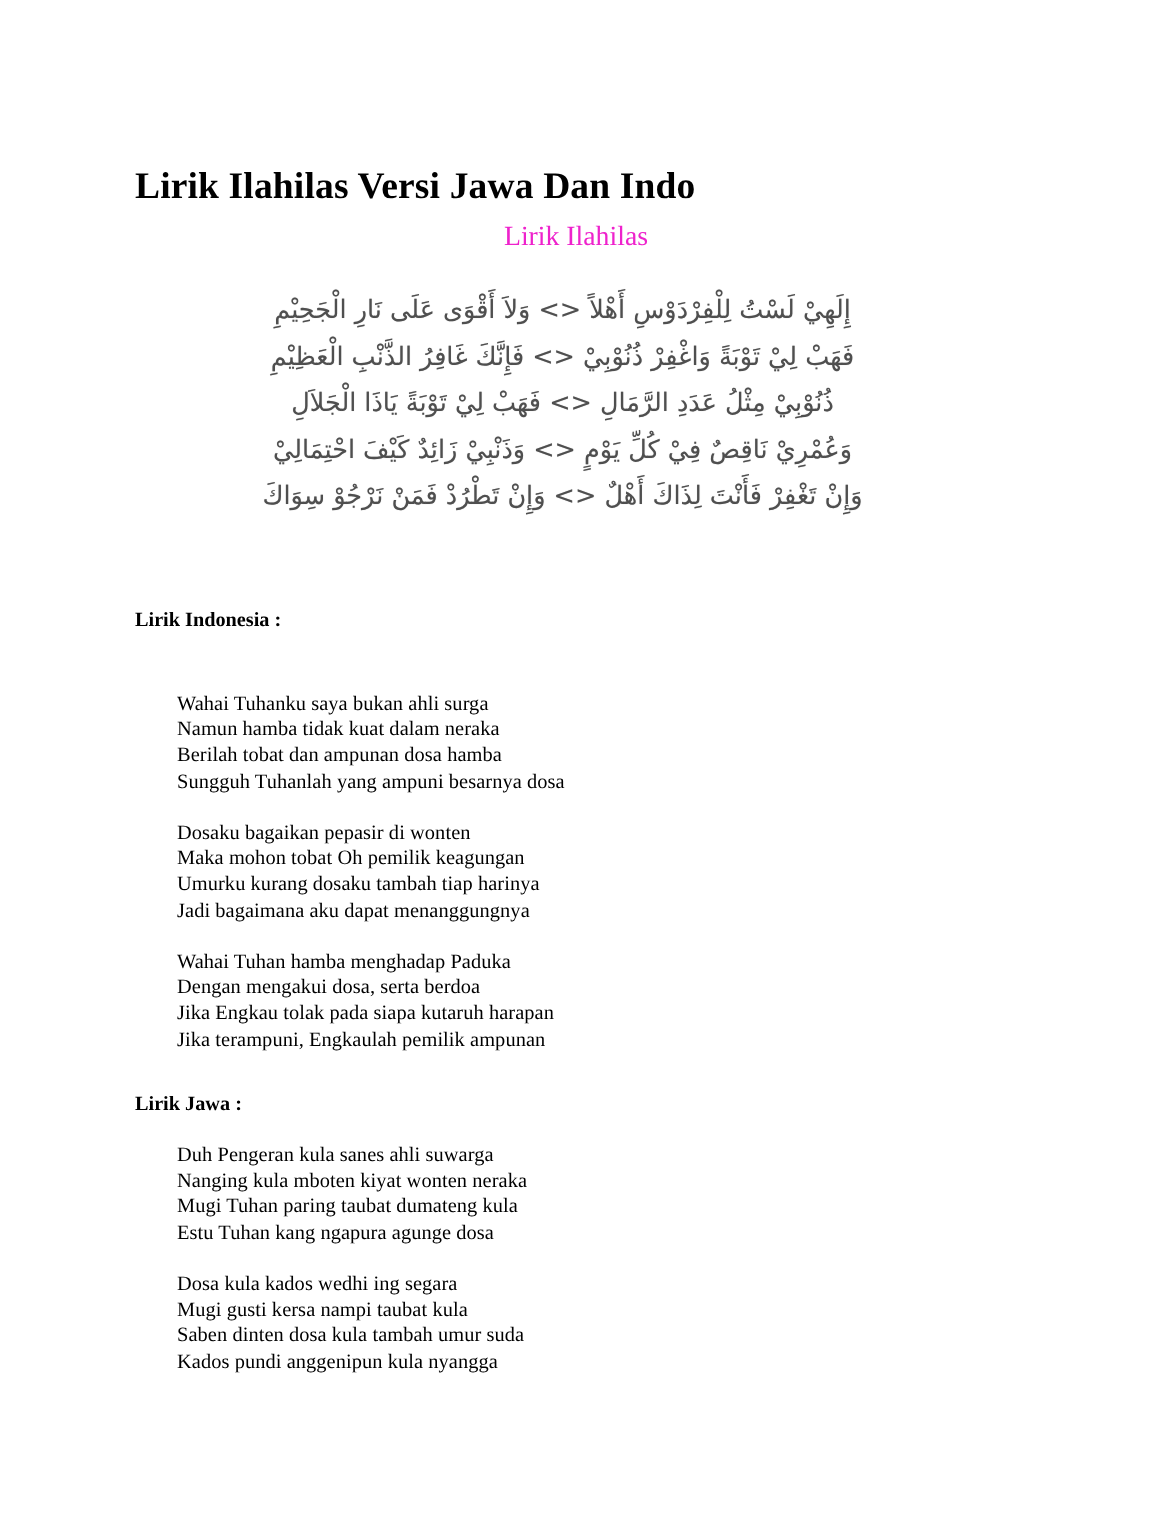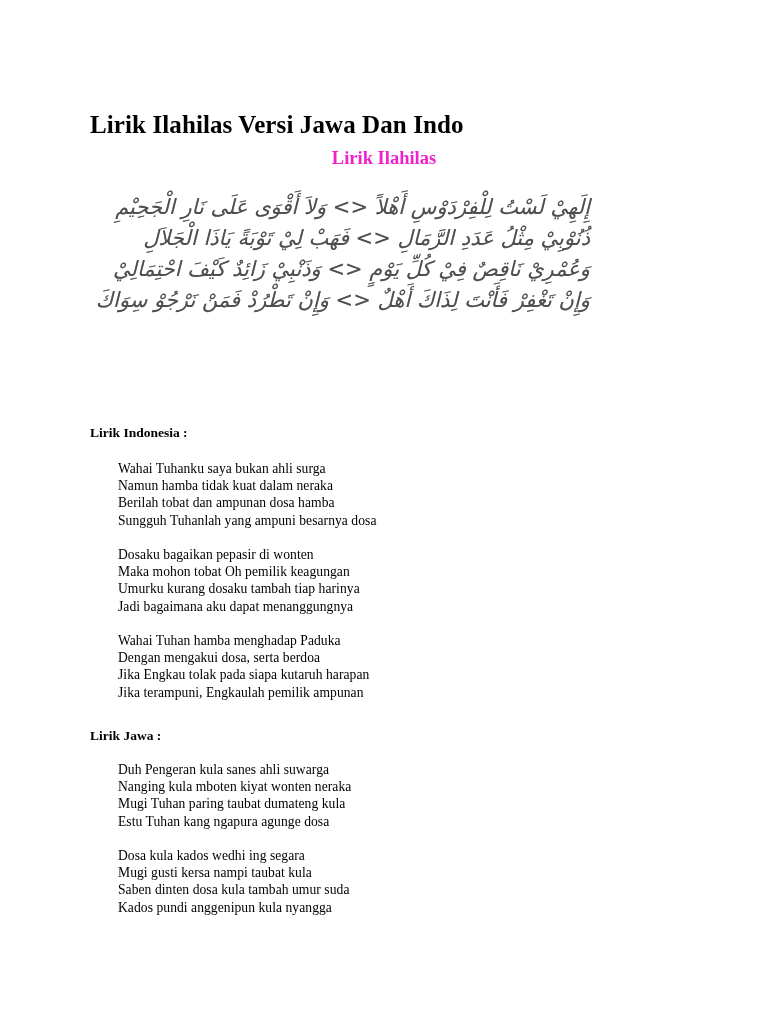--- a/index.html
+++ b/index.html
@@ -37,60 +37,59 @@
   }
 
   
   .doc-subtitle {
     position: absolute;
     left: 0;
     right: 0;
     top: 148px;
     text-align: center;
     font-size: 18.5px;
-    font-weight: bold;
+    font-weight: normal;
     line-height: 1.15;
     white-space: nowrap;
   }
 
   
   .arabic-block {
     position: absolute;
     left: 160px;
     top: 192px;
     width: 430px;
     height: 208px;
     direction: rtl;
     text-align: center;
     color: #3b3b3b;
     filter: blur(0.28px) contrast(0.92);
     opacity: 0.93;
   }
   .arabic-line {
     font-family: "DejaVu Sans", "Liberation Sans", sans-serif;
-    font-size: 21px;
+    font-size: 17px;
     line-height: 31px;
     height: 31px;
     white-space: nowrap;
     letter-spacing: 0.4px;
     color: #3d3d3d;
     text-shadow: 0 0 0.5px rgba(70,70,70,0.45);
-    font-style: italic;
   }
 
   
   .section-heading {
     position: absolute;
     left: 90px;
     font-size: 13.5px;
     font-weight: bold;
     line-height: 17px;
     white-space: nowrap;
   }
-  #heading-indonesia { top: 424px; }
+  #heading-indonesia { top: 404px; }
   #heading-jawa      { top: 727px; }
 
   
   .stanza {
     position: absolute;
     left: 90px;
     font-size: 13.6px;
     line-height: 17.2px;
     letter-spacing: 0.05px;
     white-space: nowrap;
@@ -114,20 +113,21 @@
 <body style="background: rgb(255, 255, 255); color: rgb(0, 0, 0);">
 
 <div class="page">
 
   <h1 class="doc-title">Lirik Ilahilas Versi Jawa Dan Indo</h1>
 
   <div class="doc-subtitle" id="subtitle" style="color: rgb(238, 34, 204);">Lirik Ilahilas</div>
 
   <div class="arabic-block">
     <div class="arabic-line">إِلَهِيْ لَسْتُ لِلْفِرْدَوْسِ أَهْلاً &lt;&gt; وَلاَ أَقْوَى عَلَى نَارِ الْجَحِيْمِ</div>
+    <div class="arabic-line">فَهَبْ لِيْ تَوْبَةً وَاغْفِرْ ذُنُوْبِيْ &lt;&gt; فَإِنَّكَ غَافِرُ الذَّنْبِ الْعَظِيْمِ</div>
     <div class="arabic-line">ذُنُوْبِيْ مِثْلُ عَدَدِ الرَّمَالِ &lt;&gt; فَهَبْ لِيْ تَوْبَةً يَاذَا الْجَلاَلِ</div>
     <div class="arabic-line">وَعُمْرِيْ نَاقِصٌ فِيْ كُلِّ يَوْمٍ &lt;&gt; وَذَنْبِيْ زَائِدٌ كَيْفَ احْتِمَالِيْ</div>
     <div class="arabic-line">وَإِنْ تَغْفِرْ فَأَنْتَ لِذَاكَ أَهْلٌ &lt;&gt; وَإِنْ تَطْرُدْ فَمَنْ نَرْجُوْ سِوَاكَ</div>
   </div>
 
   <div class="section-heading" id="heading-indonesia">Lirik Indonesia :</div>
 
   <div class="stanza" id="stanza-id-1">
     <span class="lyric-line">Wahai Tuhanku saya bukan ahli surga</span>
     <span class="lyric-line">Namun hamba tidak kuat dalam neraka</span>

